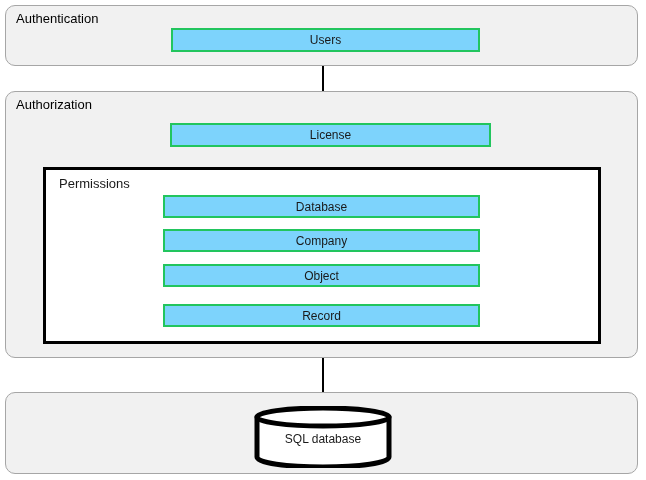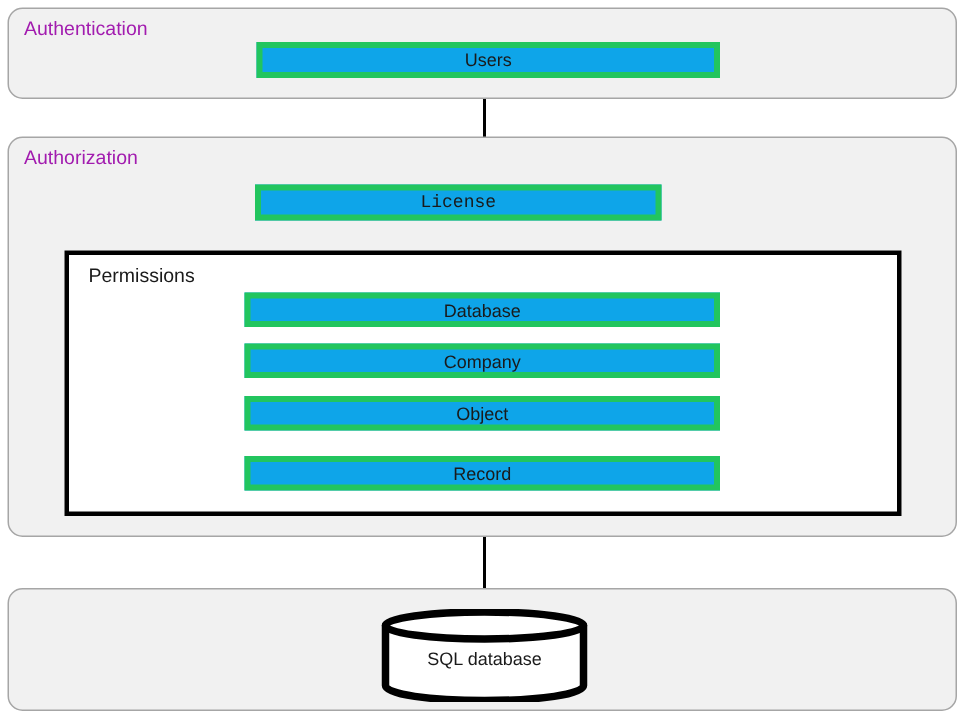--- a/index.html
+++ b/index.html
@@ -22,30 +22,30 @@
     background: #f1f1f1;
     border: 1px solid #a6a6a6;
     border-radius: 10px;
     box-sizing: border-box;
   }
   .group-title {
     position: absolute;
     left: 10px;
     top: 4px;
     font-size: 13px;
-    color: #a21caf;
+    color: #000000;
     line-height: 18px;
     white-space: nowrap;
   }
 
   
   .node {
     position: absolute;
-    background: #0ea5e9;
-    border: 4px solid #22c55e;
+    background: #7dd3fc;
+    border: 2px solid #22c55e;
     box-sizing: border-box;
     display: flex;
     align-items: center;
     justify-content: center;
   }
   .node-label {
     font-size: 12px;
     color: #1a1a1a;
     line-height: 14px;
     white-space: nowrap;
@@ -107,21 +107,21 @@
   </div>
 
   <div class="node" style="left:171px; top:28px; width:309px; height:24px;">
     <span class="node-label">Users</span>
   </div>
 
   <div class="group" style="left:5px; top:91px; width:633px; height:267px;">
     <span class="group-title">Authorization</span>
   </div>
 
-  <div class="node" style="left:170px; top:123px; width:271px; height:24px;font-family:Liberation Mono, monospace;">
+  <div class="node" style="left:170px; top:123px; width:321px; height:24px;">
     <span class="node-label">License</span>
   </div>
 
   <div class="subgroup" style="left:43px; top:167px; width:558px; height:177px;">
     <span class="subgroup-title">Permissions</span>
   </div>
 
   <div class="node" style="left:163px; top:195px; width:317px; height:23px;text-align:center;">
     <span class="node-label">Database</span>
   </div>

